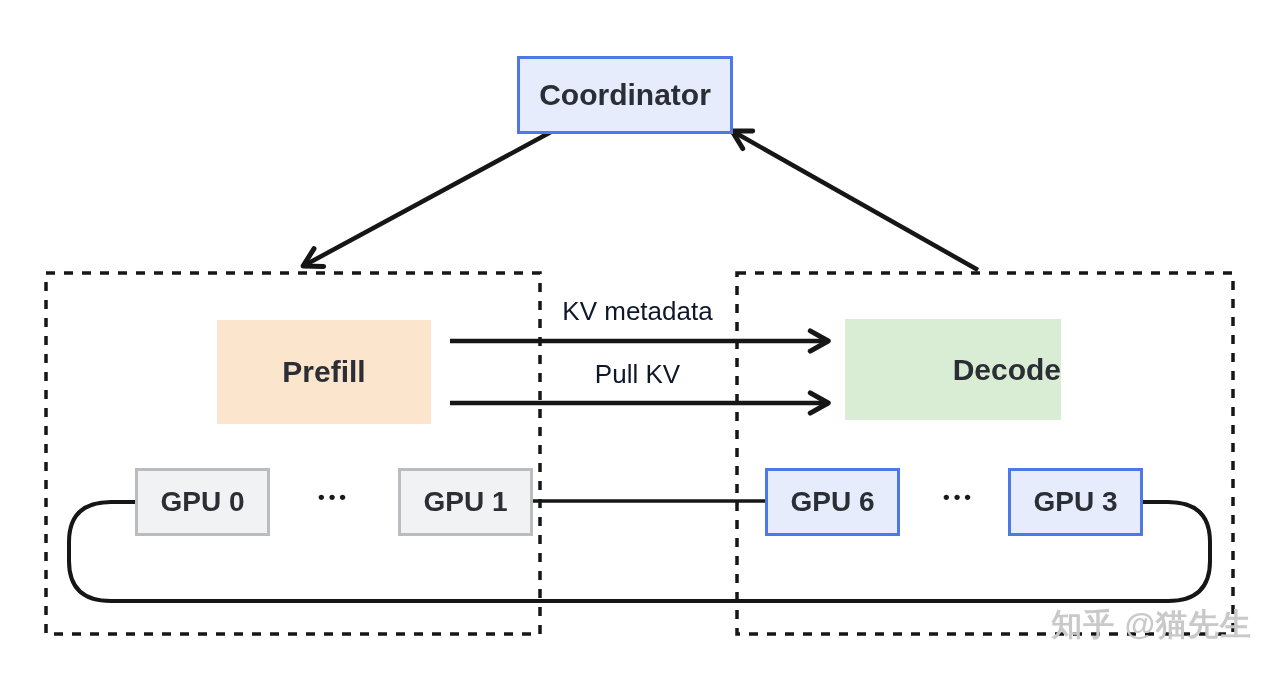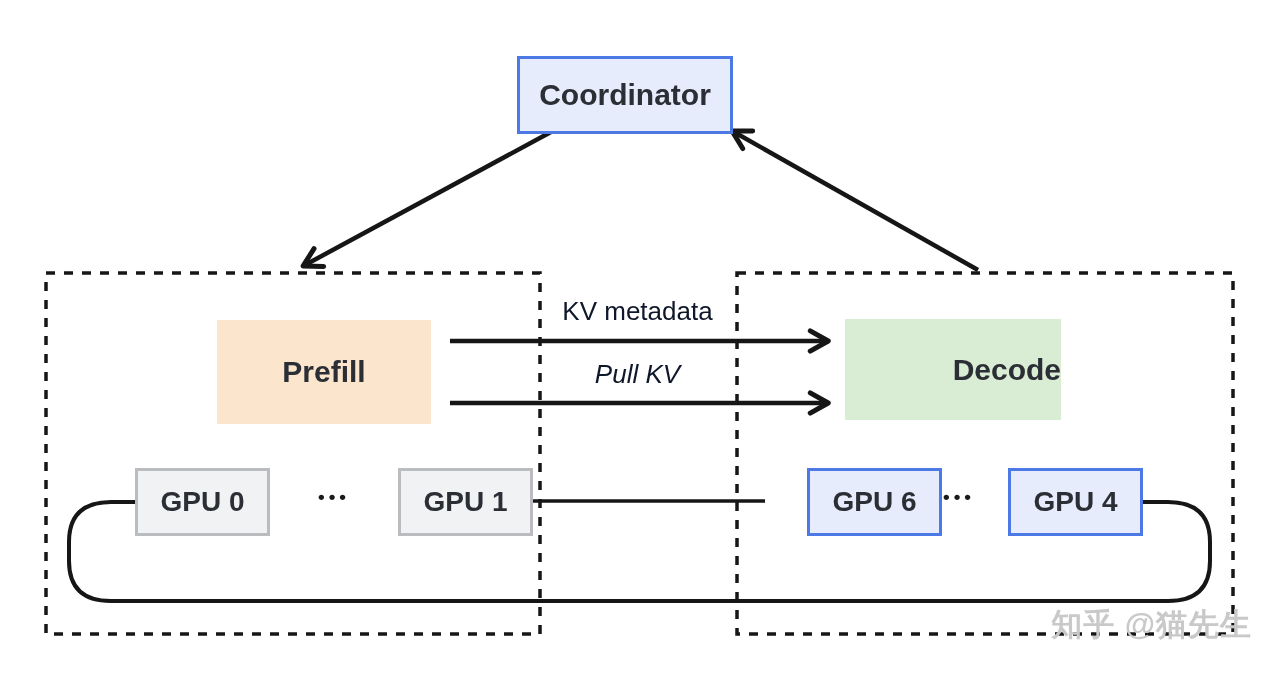--- a/index.html
+++ b/index.html
@@ -56,21 +56,21 @@
   .gpu.gray {
     background: var(--gray-fill, #f1f2f4);
     border: 3px solid var(--gray-border, #babcc0);
   }
   .gpu.blue {
     background: var(--blue-fill, #e6ecfb);
     border: 3px solid var(--blue-border, #4c79e6);
   }
   .gpu0 { left: 135px; }
   .gpu1 { left: 398px; }
-  .gpu6 { left: 807px; align-items: center; }
+  .gpu6 { left: 765px; align-items: center; }
   .gpu7 { left: 1008px; }
   .dots {
     position: absolute;
     top: 486px;
     width: 64px;
     color: #1a1a1a;
     font-size: 19px;
     font-weight: bold;
     letter-spacing: 4px;
     text-align: center;
@@ -80,21 +80,21 @@
   .edge-label {
     position: absolute;
     left: 500px;
     width: 275px;
     text-align: center;
     color: #0f172a;
     font-size: 26px;
     font-weight: normal;
   }
   .kv-label   { top: 296px; }
-  .pull-label { top: 359px; font-style: italic; }
+  .pull-label { top: 359px; }
   .watermark {
     position: absolute;
     right: 28px;
     top: 604px;
     color: var(--watermark, #c9c9c9);
     font-size: 31px;
     font-weight: bold;
     letter-spacing: 1px;
   }
   svg .wire {
@@ -148,21 +148,21 @@
   <div class="dots dots1">•••</div>
   <div class="node gpu gray gpu1">
     <span>GPU 1</span>
   </div>
 
   <div class="node gpu blue gpu6">
     <span>GPU 6</span>
   </div>
   <div class="dots dots2">•••</div>
   <div class="node gpu blue gpu7">
-    <span>GPU 4</span>
+    <span>GPU 3</span>
   </div>
 
   <div class="edge-label kv-label">KV metadata</div>
   <div class="edge-label pull-label">Pull KV</div>
 
   <div class="watermark">知乎 @猫先生</div>
 
 </div>
 
 </body></html>

